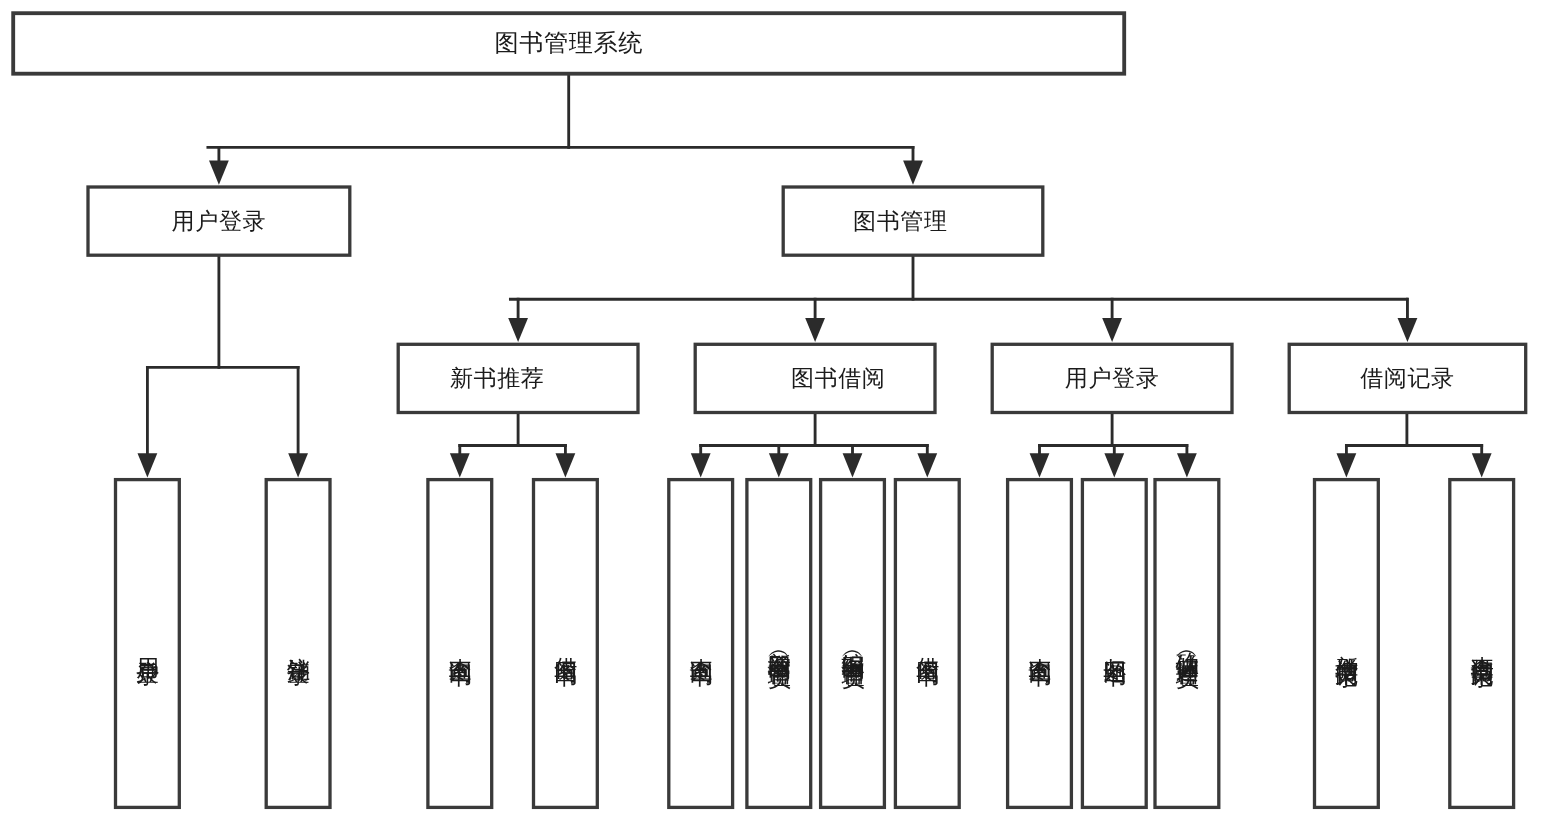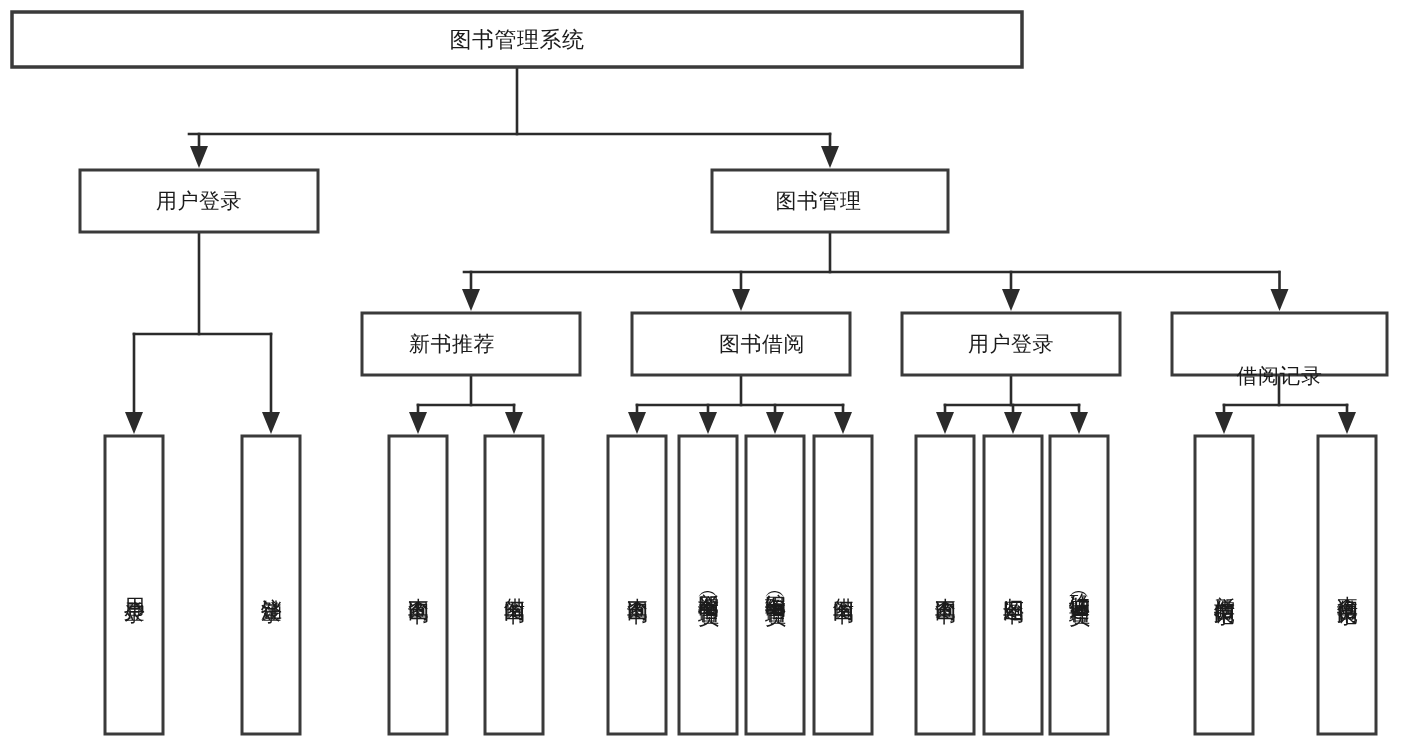--- a/index.html
+++ b/index.html
@@ -166,21 +166,21 @@
       <rect x="1318" y="436" width="58" height="298" class="node-box"></rect>
     </svg>
 
   <div id="label-layer">
       <div class="node-label horiz root" style="left: 12px; top: 12px; width: 1010px; height: 55px;">图书管理系统</div>
       <div class="node-label horiz" style="left: 80px; top: 170px; width: 238px; height: 62px;">用户登录</div>
       <div class="node-label horiz" style="left: 712px; top: 170px; width: 213px; height: 62px;">图书管理</div>
       <div class="node-label horiz" style="left: 362px; top: 313px; width: 180px; height: 62px;">新书推荐</div>
       <div class="node-label horiz" style="left: 632px; top: 313px; width: 260px; height: 62px;">图书借阅</div>
       <div class="node-label horiz" style="left: 902px; top: 313px; width: 218px; height: 62px;">用户登录</div>
-      <div class="node-label horiz" style="left: 1172px; top: 313px; width: 215px; height: 62px; margin-top: 32px;">借阅记录</div>
+      <div class="node-label horiz" style="left: 1172px; top: 313px; width: 215px; height: 62px;">借阅记录</div>
       <div class="node-label vert" style="left: 105px; top: 436px; width: 58px; height: 298px;">用户登录</div>
       <div class="node-label vert" style="left: 242px; top: 436px; width: 58px; height: 298px;">注销登录</div>
       <div class="node-label vert" style="left: 389px; top: 436px; width: 58px; height: 298px;">查询图书</div>
       <div class="node-label vert" style="left: 485px; top: 436px; width: 58px; height: 298px;">借阅图书</div>
       <div class="node-label vert" style="left: 608px; top: 436px; width: 58px; height: 298px;">查询图书</div>
       <div class="node-label vert" style="left: 679px; top: 436px; width: 58px; height: 298px;">新增图书（管理员）</div>
       <div class="node-label vert" style="left: 746px; top: 436px; width: 58px; height: 298px;">编辑图书（管理员）</div>
       <div class="node-label vert" style="left: 814px; top: 436px; width: 58px; height: 298px;">借阅图书</div>
       <div class="node-label vert" style="left: 916px; top: 436px; width: 58px; height: 298px;">查询图书</div>
       <div class="node-label vert" style="left: 984px; top: 436px; width: 58px; height: 298px;">归还图书</div>

